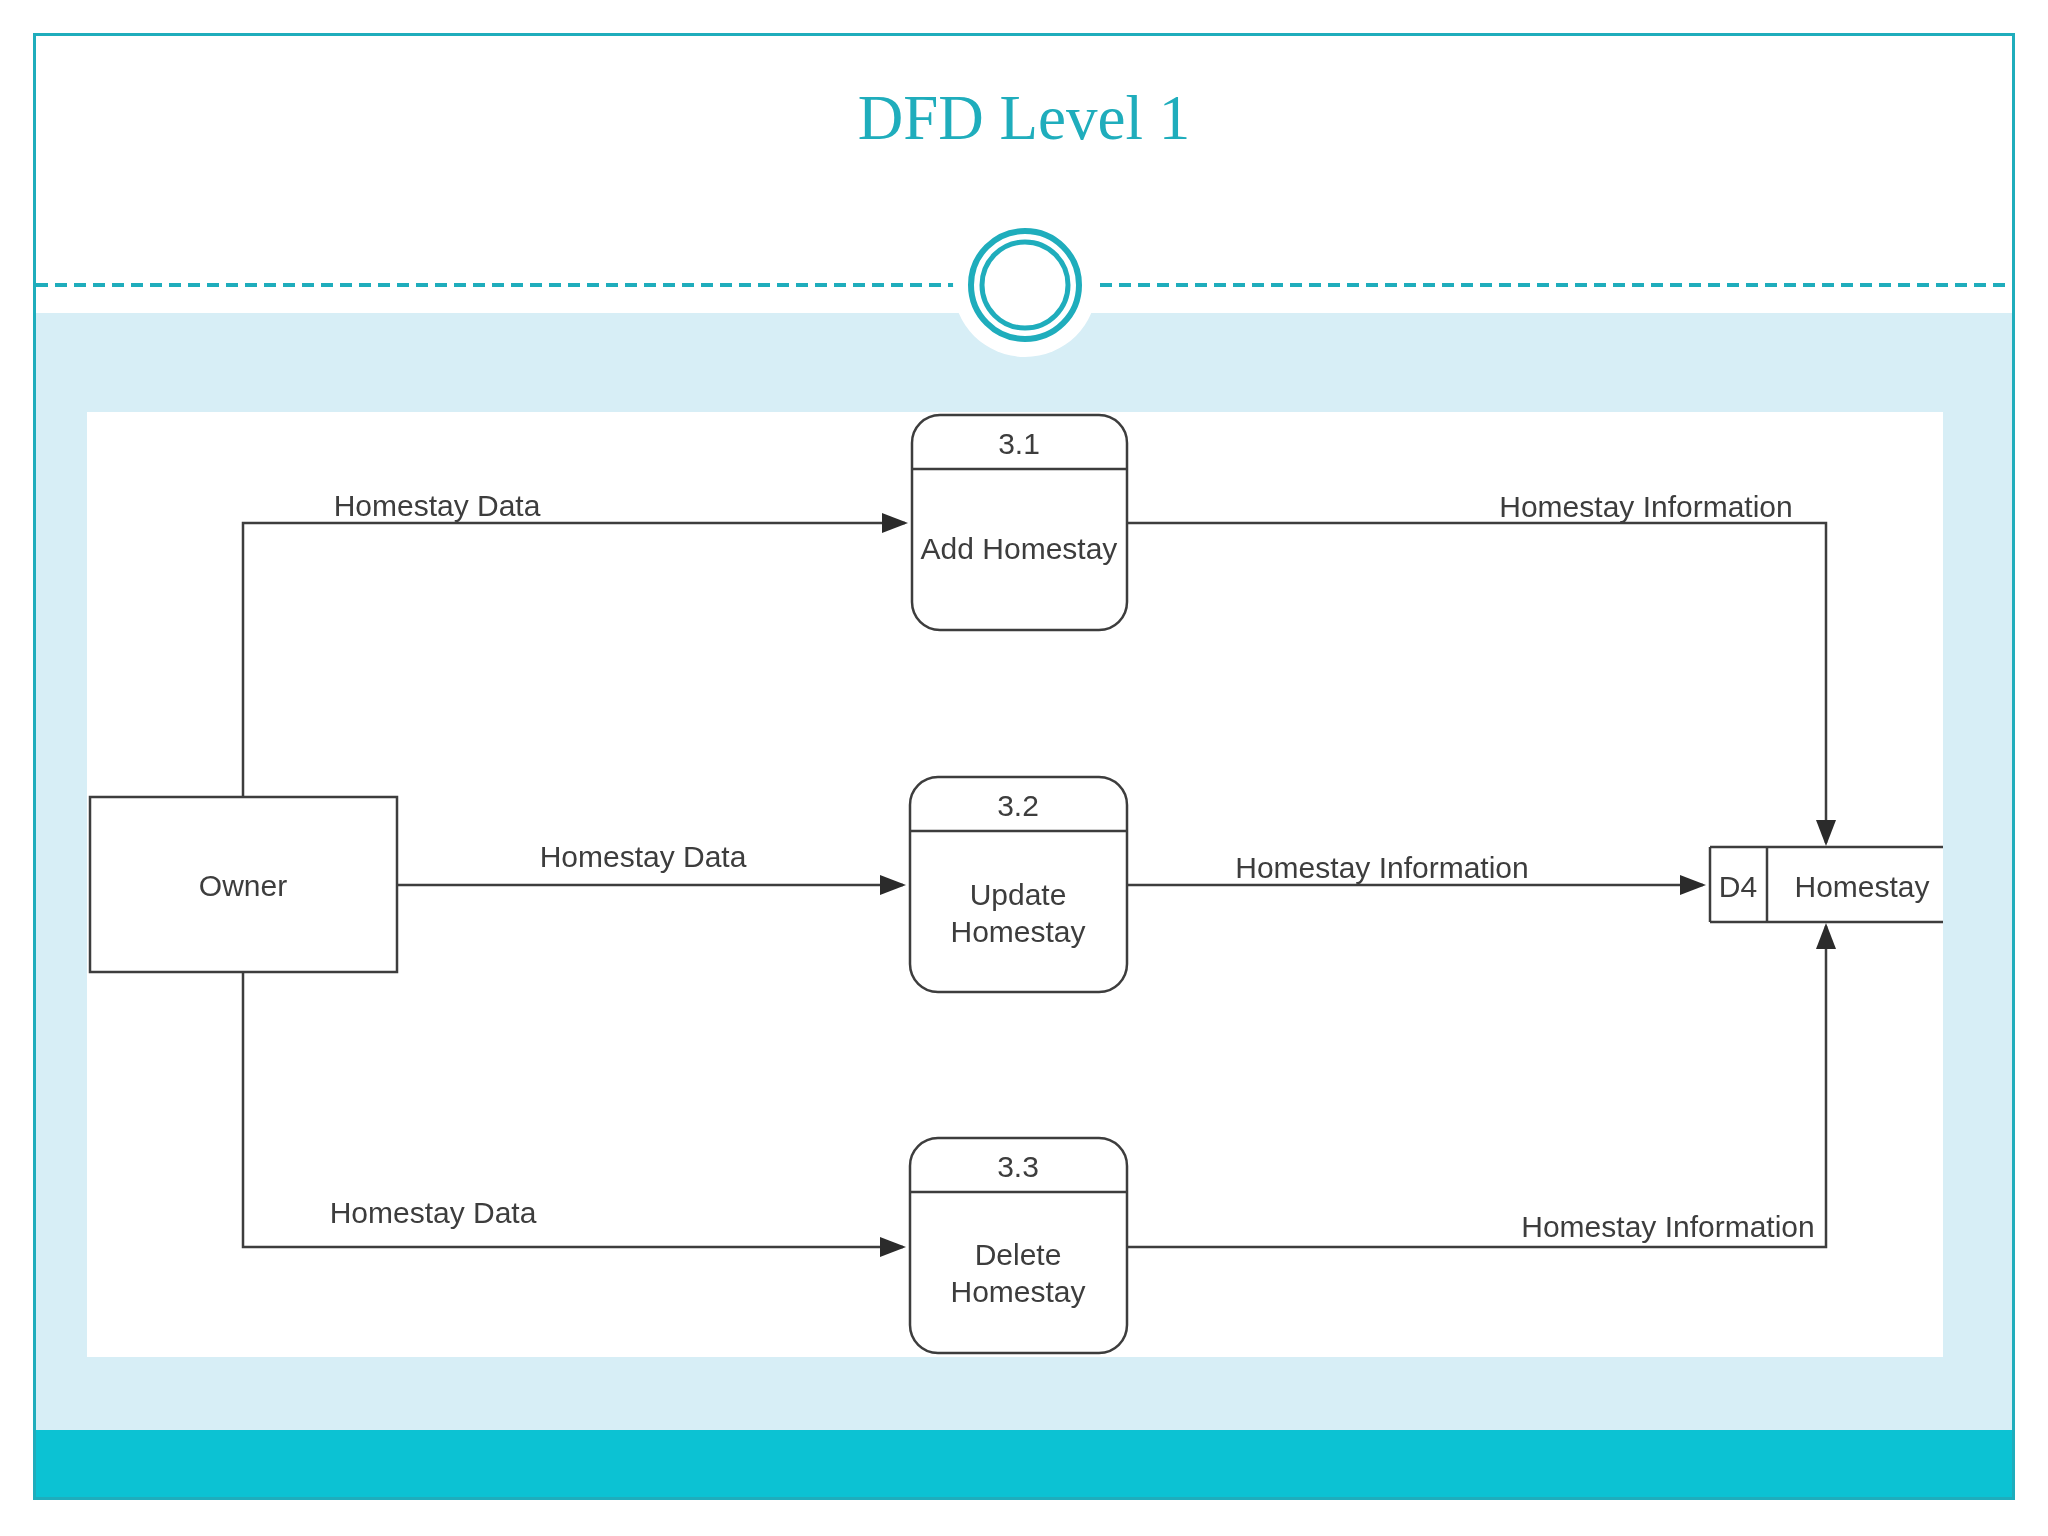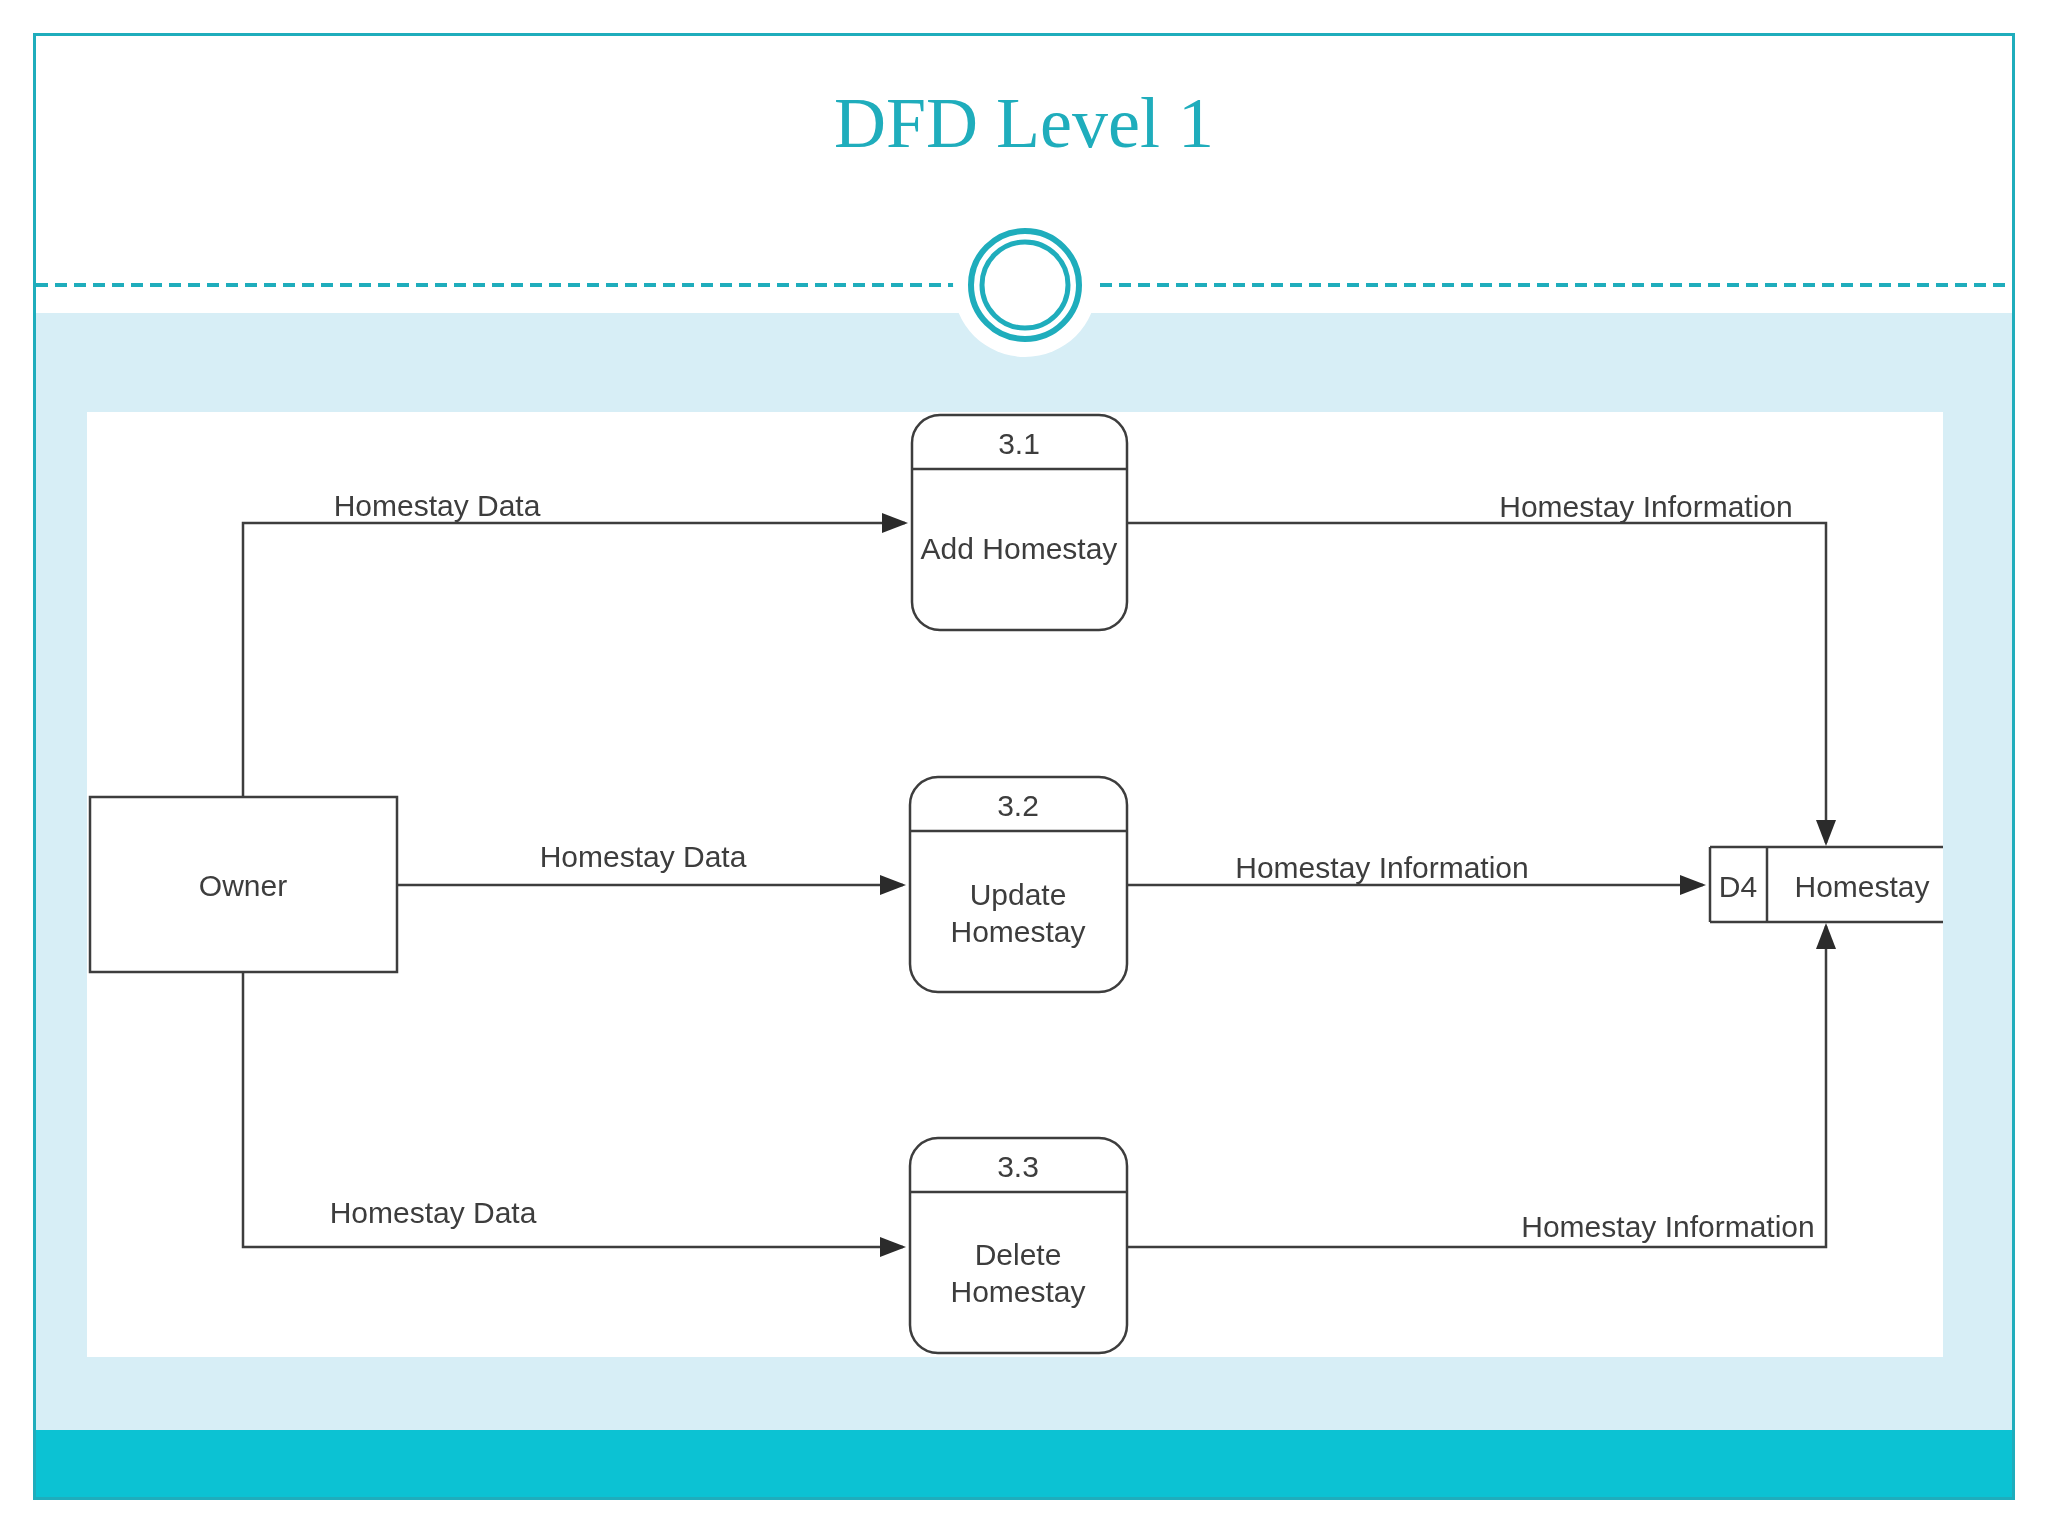--- a/index.html
+++ b/index.html
@@ -23,21 +23,21 @@
     background:var(--teal-bar);
   }
   .frame{
     position:absolute;left:33px;top:33px;width:1982px;height:1467px;
     border:3px solid var(--teal-accent);box-sizing:border-box;
     pointer-events:none;
   }
   .slide-title{
     position:absolute;left:0;top:84px;width:2048px;margin:0;
     text-align:center;font-family:"Liberation Serif",serif;font-weight:normal;
-    font-size:72px;line-height:1.1;color:var(--teal-accent);
+    font-size:63px;line-height:1.1;color:var(--teal-accent);
   }
   .dash-line{
     position:absolute;left:36px;top:283px;width:1976px;height:4px;
     background:repeating-linear-gradient(90deg,
       var(--teal-accent) 0 12px, transparent 12px 19px);
   }
   .ornament{
     position:absolute;left:945px;top:205px;width:160px;height:160px;
   }
   .panel{

